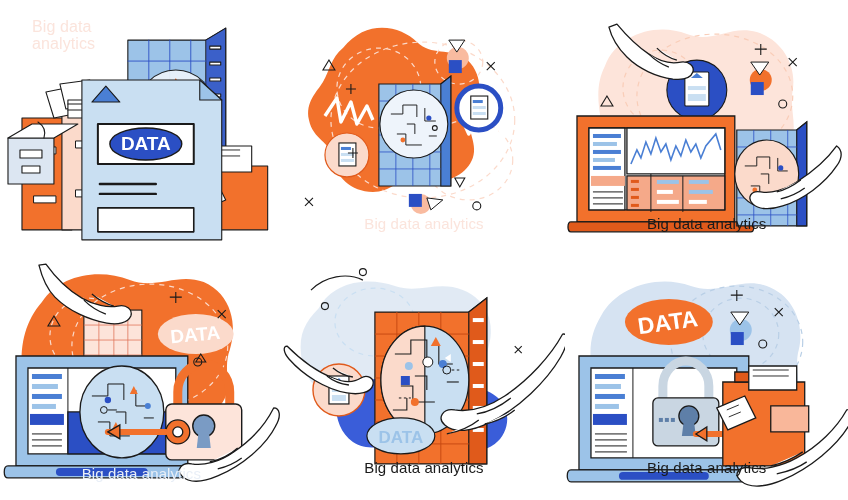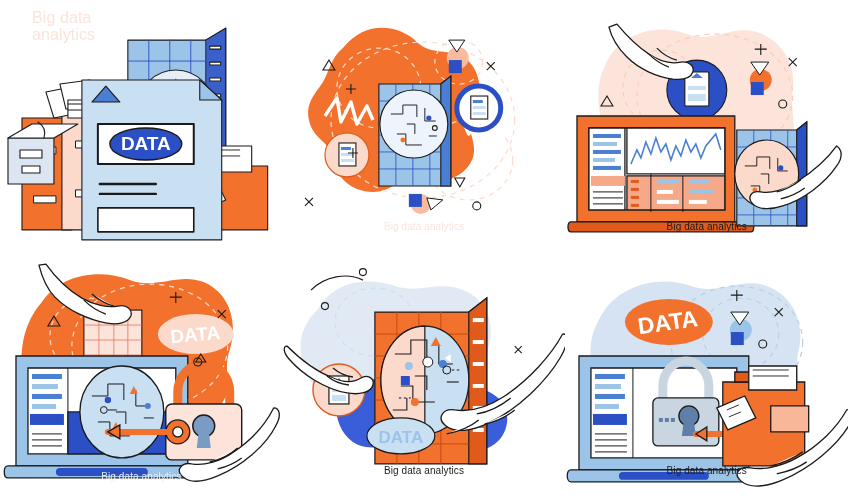--- a/index.html
+++ b/index.html
@@ -12,29 +12,29 @@
   #sheet{
     position:relative;width:848px;height:500px;
     display:grid;
     grid-template-columns:repeat(3,1fr);
     grid-template-rows:repeat(2,1fr);
   }
   .panel{position:relative;width:100%;height:100%;}
   .panel svg{position:absolute;inset:0;width:100%;height:100%;display:block;}
   .caption{
     position:absolute;left:0;right:0;text-align:center;
-    font-size:10px;font-weight:400;letter-spacing:.1px;
+    font-size:15px;font-weight:400;letter-spacing:.1px;
     font-family:"Liberation Sans","DejaVu Sans",sans-serif;
     white-space:nowrap;
   }
   .cap-dark{color:#1a1a1a;}
   .cap-pink{color:#fbe4dc;}
   .cap-blue{color:#e9eff7;}
   .cap-top-left{
-    left:32px;right:auto;text-align:left;top:9px;
+    left:32px;right:auto;text-align:left;top:18px;
     font-size:16px;line-height:17px;white-space:normal;width:96px;
   }
   .cap-bottom{bottom:18px;}
   .cap-bottom-2{bottom:24px;}
 </style>
 </head>
 <body>
 
 <div id="sheet">
 

